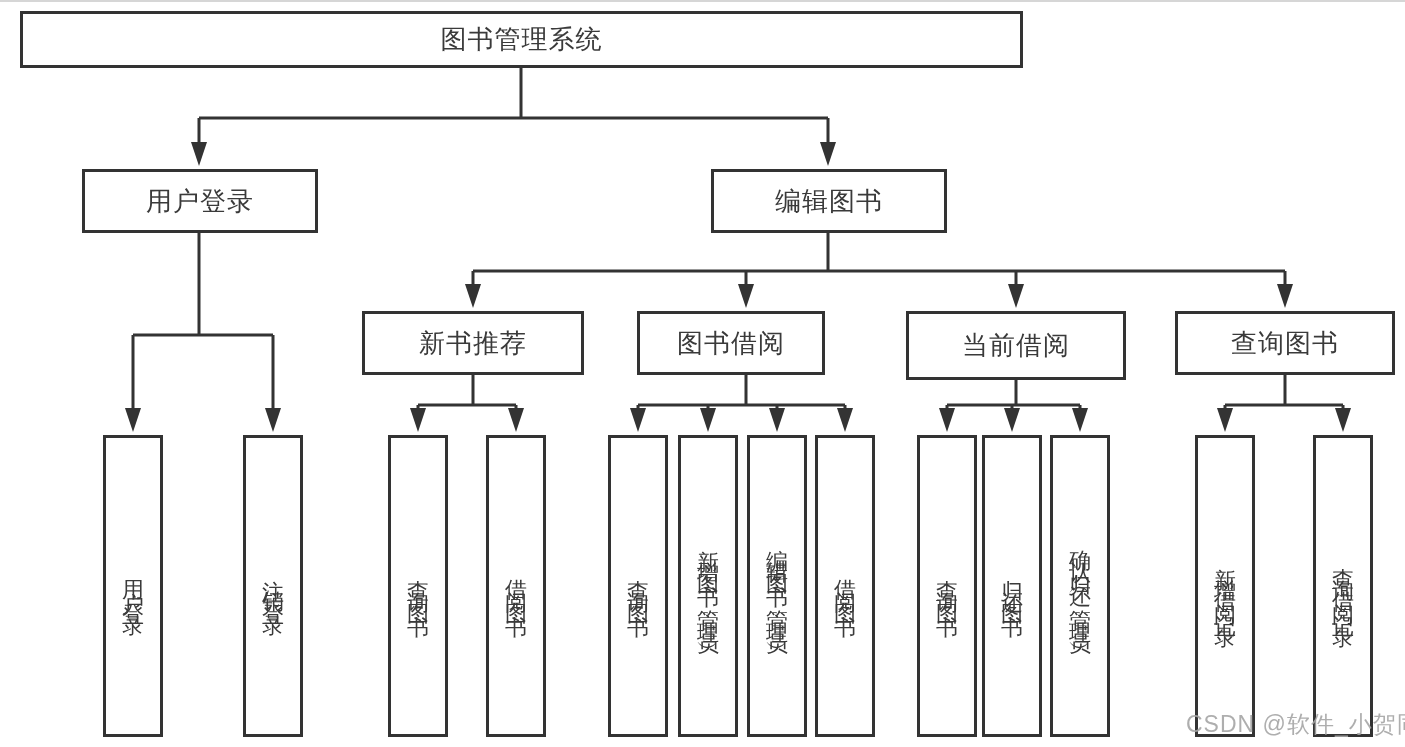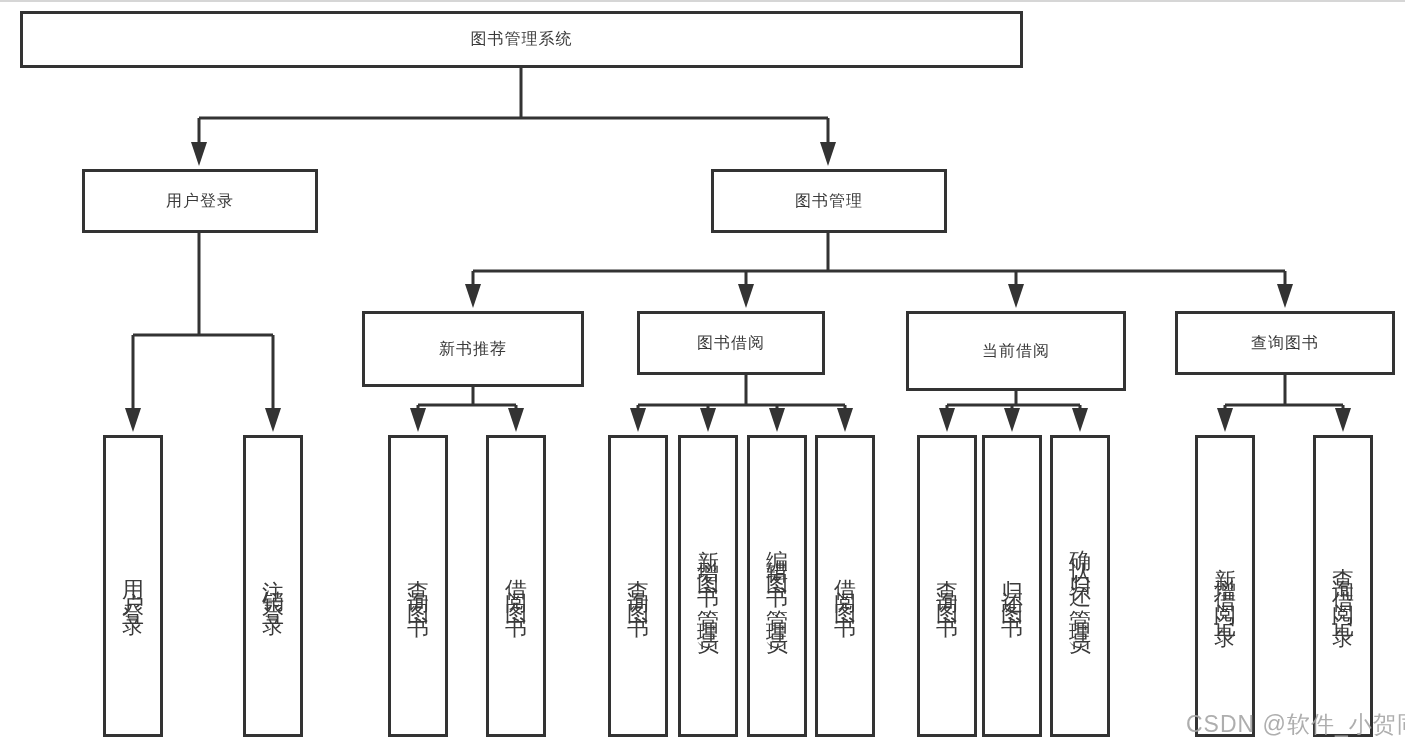--- a/index.html
+++ b/index.html
@@ -31,21 +31,21 @@
     position: absolute;
     box-sizing: border-box;
     background: #ffffff;
     border: 3px solid #333333;
     display: flex;
     align-items: center;
     justify-content: center;
     color: #3a3a3a;
   }
   .node.h .lbl {
-    font-size: 16px;
+    font-size: 26px;
     letter-spacing: 1px;
     white-space: nowrap;
   }
   .node.v .lbl {
     writing-mode: vertical-rl;
     text-orientation: mixed;
     font-size: 22px;
     line-height: 1;
     letter-spacing: 12px;
     white-space: nowrap;
@@ -103,30 +103,30 @@
   </svg>
 
   <div class="node h" style="left:20px;top:11px;width:1003px;height:57px">
     <span class="lbl">图书管理系统</span>
   </div>
 
   <div class="node h" style="left:82px;top:169px;width:236px;height:64px">
     <span class="lbl">用户登录</span>
   </div>
   <div class="node h" style="left:711px;top:169px;width:236px;height:64px">
-    <span class="lbl">图书管理</span>
+    <span class="lbl">编辑图书</span>
   </div>
 
-  <div class="node h" style="left:362px;top:311px;width:222px;height:76px">
+  <div class="node h" style="left:362px;top:311px;width:222px;height:64px">
     <span class="lbl">新书推荐</span>
   </div>
   <div class="node h" style="left:637px;top:311px;width:188px;height:64px">
     <span class="lbl">图书借阅</span>
   </div>
-  <div class="node h" style="left:906px;top:311px;width:220px;height:80px">
+  <div class="node h" style="left:906px;top:311px;width:220px;height:69px">
     <span class="lbl">当前借阅</span>
   </div>
   <div class="node h" style="left:1175px;top:311px;width:220px;height:64px">
     <span class="lbl">查询图书</span>
   </div>
 
   <div class="node v" style="left:103px;top:435px;width:60px;height:302px">
     <span class="lbl">用户登录</span>
   </div>
   <div class="node v" style="left:243px;top:435px;width:60px;height:302px">

